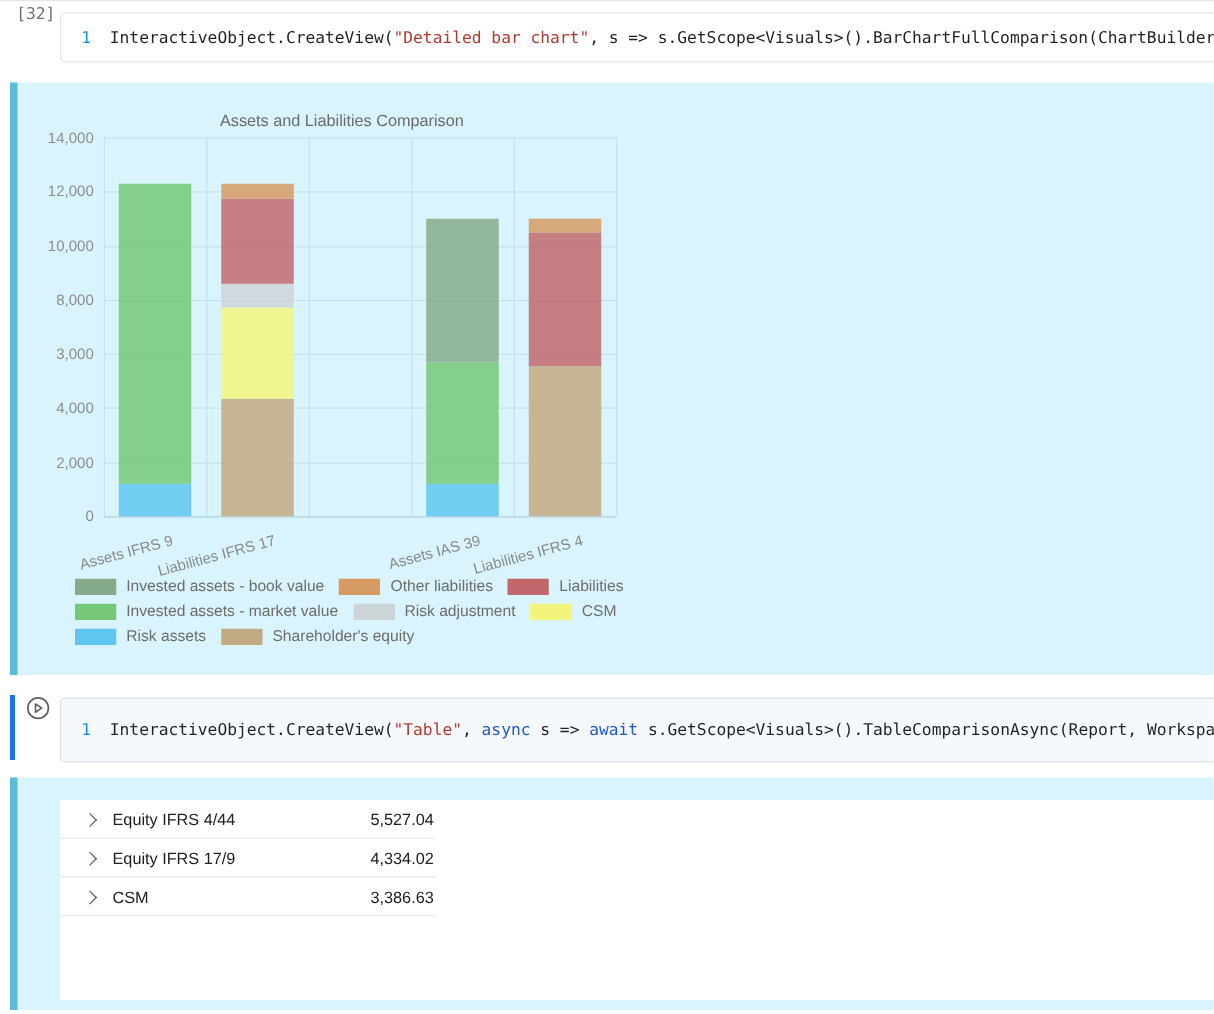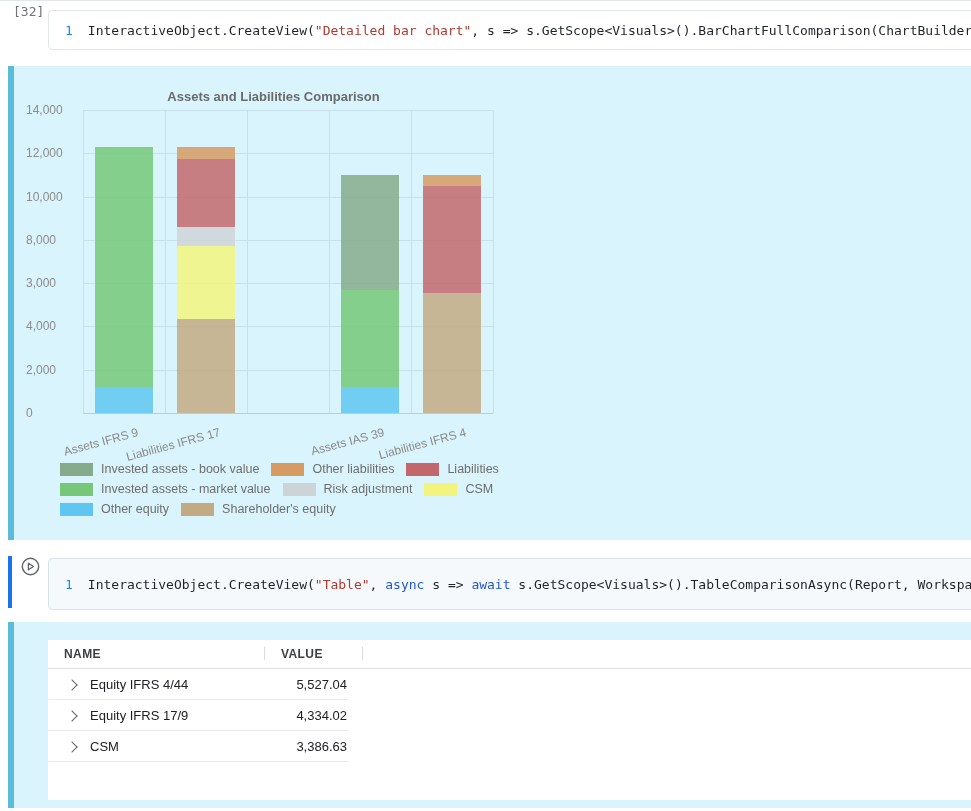--- a/index.html
+++ b/index.html
@@ -27,29 +27,29 @@
   .output{
     position:absolute;left:8px;right:0;
     background:#d9f4fc;border-left:6px solid #5bbcd9;
   }
   #output-1{top:66px;height:474px;}
   #output-2{top:622px;height:186px;}
   
   #chart{position:absolute;inset:0;}
   .chart-title{
     position:absolute;left:0;top:23px;width:519px;text-align:center;
-    font-size:13px;font-weight:bold;color:#6b6b6b;
+    font-size:13px;font-weight:normal;color:#6b6b6b;
   }
   .hgrid,.vgrid{position:absolute;background:#c6e1ea;}
   .hgrid{height:1px;}
   .vgrid{width:1px;}
   .hgrid.zero{background:#b0d2dd;}
   .ytick{
-    position:absolute;left:0;width:61px;
-    font-size:12px;color:#8c8c8c;padding-left:12px;
+    position:absolute;left:0;width:61px;text-align:right;
+    font-size:12px;color:#8c8c8c;
   }
   .bar-seg{position:absolute;opacity:.85;}
   .xlabel{
     position:absolute;width:200px;text-align:right;
     font-size:12px;color:#8a8a8a;
     transform:rotate(-15deg);transform-origin:100% 50%;
   }
   .legend{
     position:absolute;left:46px;top:396px;width:482px;
     display:flex;flex-wrap:wrap;column-gap:12px;row-gap:6px;align-items:center;
@@ -123,21 +123,21 @@
         <div class="legend-item">
           <div class="legend-swatch" style="background: rgb(205, 212, 216);"></div>
           <span class="legend-label">Risk adjustment</span>
         </div>
         <div class="legend-item">
           <div class="legend-swatch" style="background: rgb(242, 244, 125);"></div>
           <span class="legend-label">CSM</span>
         </div>
         <div class="legend-item">
           <div class="legend-swatch" style="background: rgb(95, 198, 241);"></div>
-          <span class="legend-label">Other equity</span>
+          <span class="legend-label">Risk assets</span>
         </div>
         <div class="legend-item">
           <div class="legend-swatch" style="background: rgb(194, 170, 130);"></div>
           <span class="legend-label">Shareholder's equity</span>
         </div>
       </div>
   <div class="hgrid zero" style="left: 69px; top: 347px; width: 410px;"></div>
       <div class="ytick" style="top: 340px;">0</div>
       <div class="hgrid" style="left: 69px; top: 303.714px; width: 410px;"></div>
       <div class="ytick" style="top: 296.714px;">2,000</div>
@@ -186,26 +186,20 @@
     <path d="M7.4 6.2 L12.4 9.5 L7.4 12.8 Z" fill="none" stroke="#5f6368" stroke-width="1.3" stroke-linejoin="round"></path>
   </svg>
 </div>
 <div class="code-box" id="code-box-2">
   <span class="lineno">1</span>
   <span class="codeline"><span class="tok-plain">InteractiveObject.CreateView(</span><span class="tok-string">"Table"</span><span class="tok-plain">, </span><span class="tok-keyword">async</span><span class="tok-plain"> s =&gt; </span><span class="tok-keyword">await</span><span class="tok-plain"> s.GetScope&lt;Visuals&gt;().TableComparisonAsync(Report, Workspace))</span></span>
 </div>
 
 <div class="output" id="output-2">
   <div class="results-table">
-    <div class="t-header">
-      <span class="h-name">NAME</span>
-      <span class="h-value">VALUE</span>
-      <span class="col-sep" style="left:216px"></span>
-      <span class="col-sep" style="left:314px"></span>
-    </div>
     <div id="table-body">
         <div class="t-row">
           <span class="chev"></span>
           <span class="t-name">Equity IFRS 4/44</span>
           <span class="t-val">5,527.04</span>
           <div class="row-border"></div>
         </div>
         <div class="t-row">
           <span class="chev"></span>
           <span class="t-name">Equity IFRS 17/9</span>

